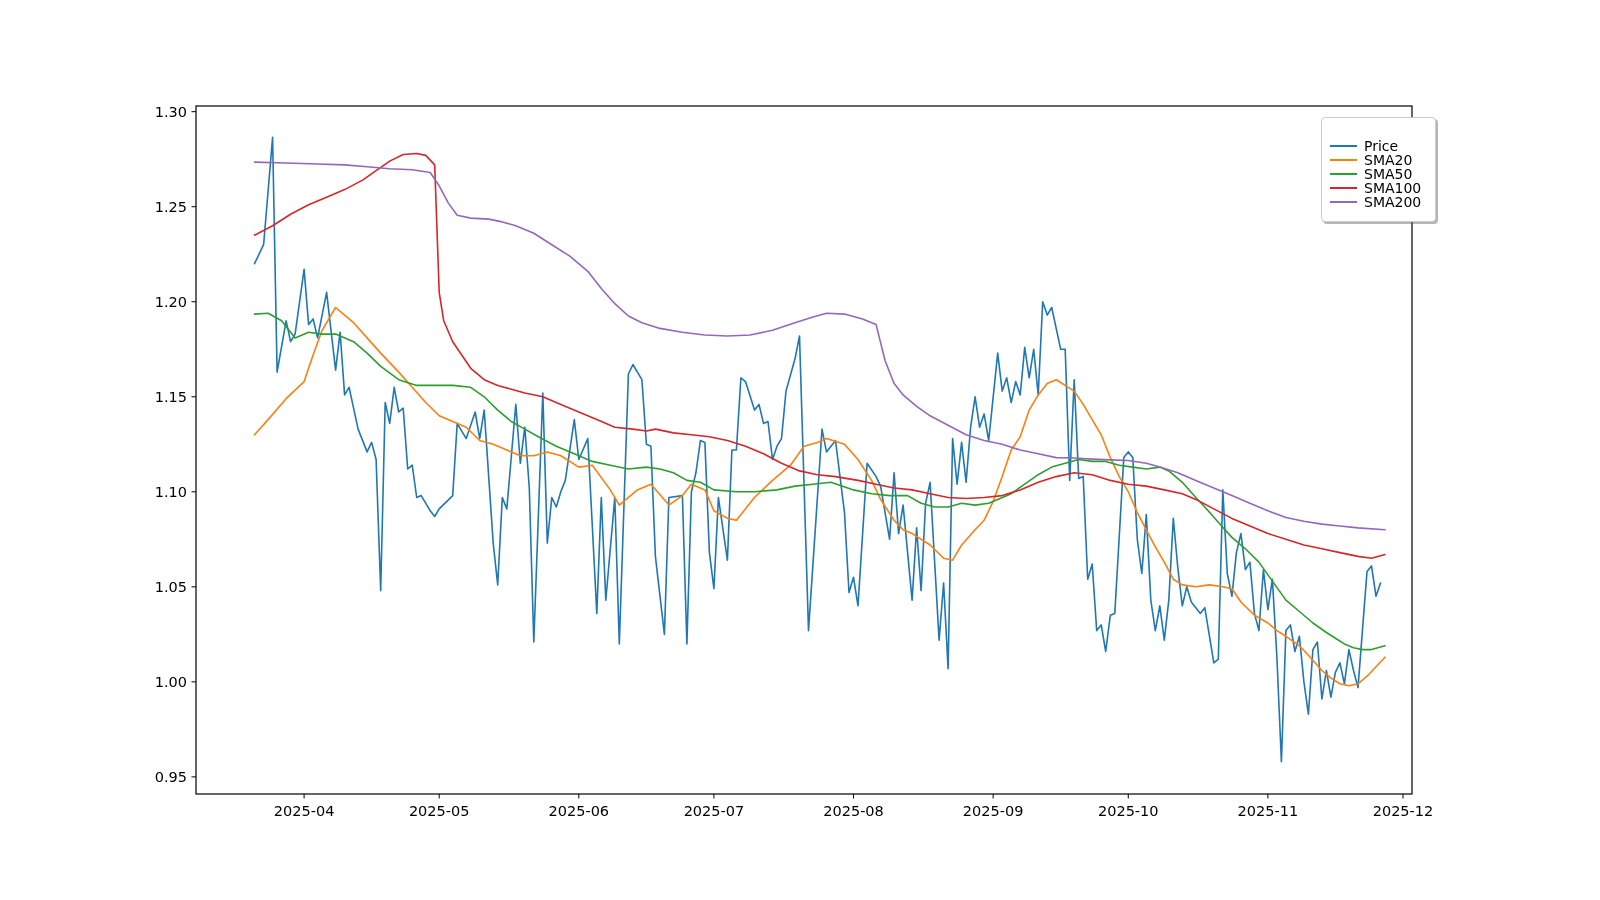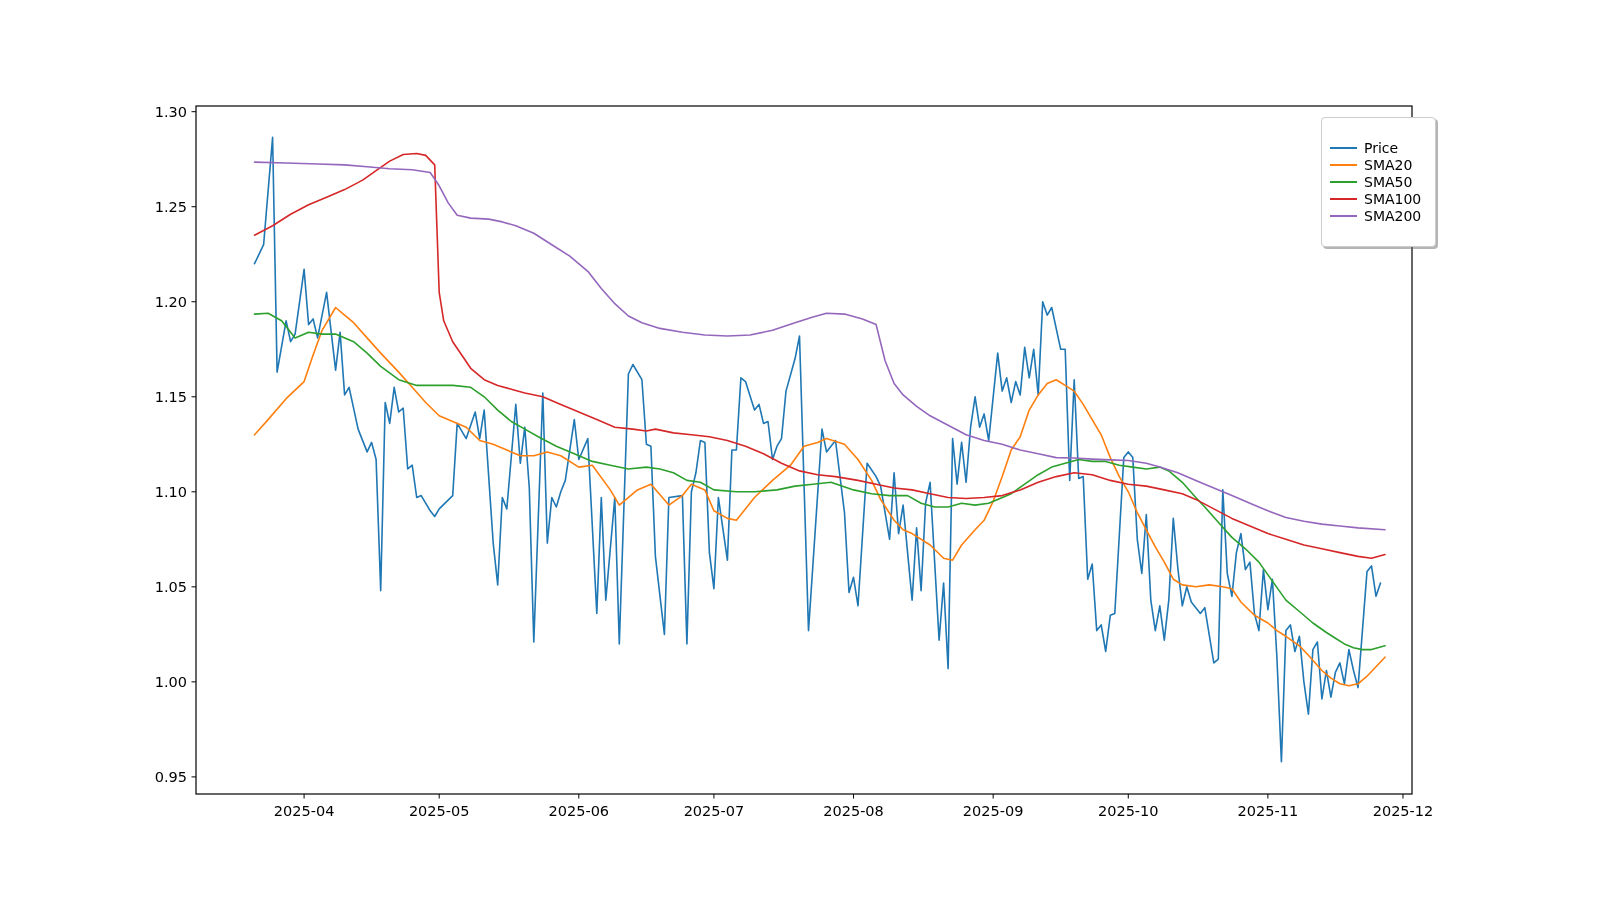--- a/index.html
+++ b/index.html
@@ -1,19 +1,19 @@
 <!DOCTYPE html>
 <html><head>
 <meta charset="utf-8">
 <style>
   html,body{margin:0;padding:0;background:#ffffff;}
   .figure{position:relative;width:1600px;height:900px;background:#ffffff;overflow:hidden;
           font-family:"DejaVu Sans","Liberation Sans",sans-serif;}
   .figure svg{position:absolute;left:0;top:0;}
-  .legend{position:absolute;left:1321px;top:117px;width:115px;height:130px;background:#ffffff;
+  .legend{position:absolute;left:1321px;top:117px;width:115px;height:105px;background:#ffffff;
           border:1px solid #cccccc;border-radius:4px;box-shadow:2px 2px 0 rgba(90,90,90,0.45);
           padding:21px 8px;box-sizing:border-box;display:flex;flex-direction:column;justify-content:space-around;}
   .legend-row{display:flex;align-items:center;height:19px;}
   .legend-swatch{display:inline-block;width:27px;height:0;border-top:2px solid #000;margin-right:7px;flex:0 0 auto;}
   .legend-label{font-size:14px;color:#000000;line-height:1;white-space:nowrap;}
 </style>
 </head>
 <body>
 
 <div class="figure">

